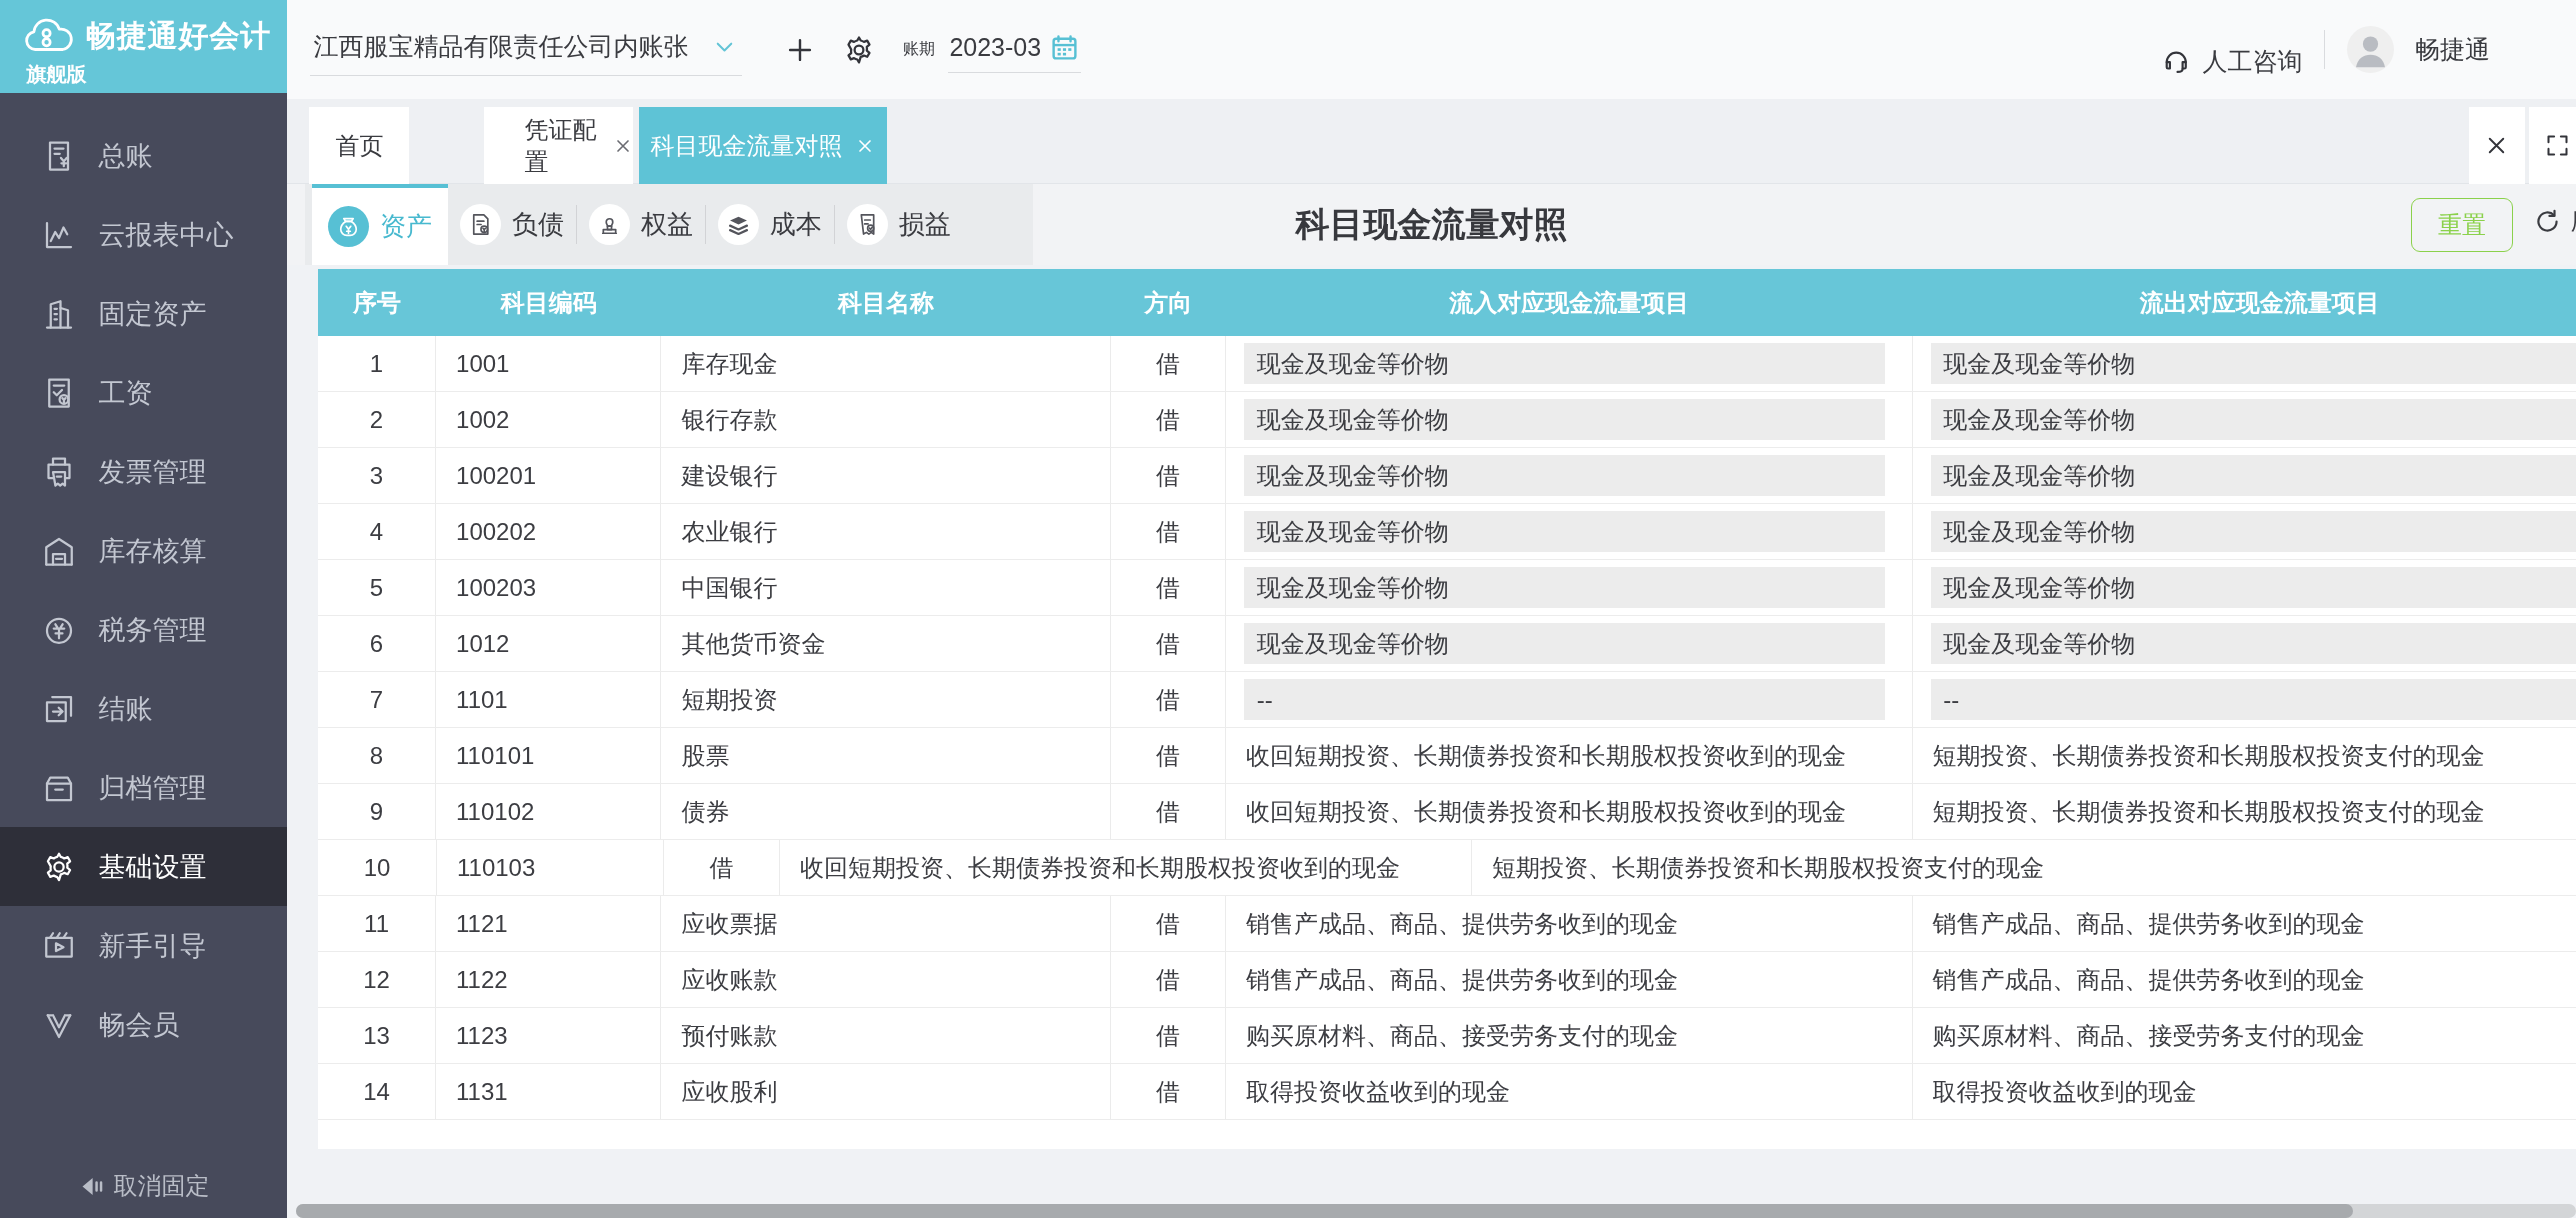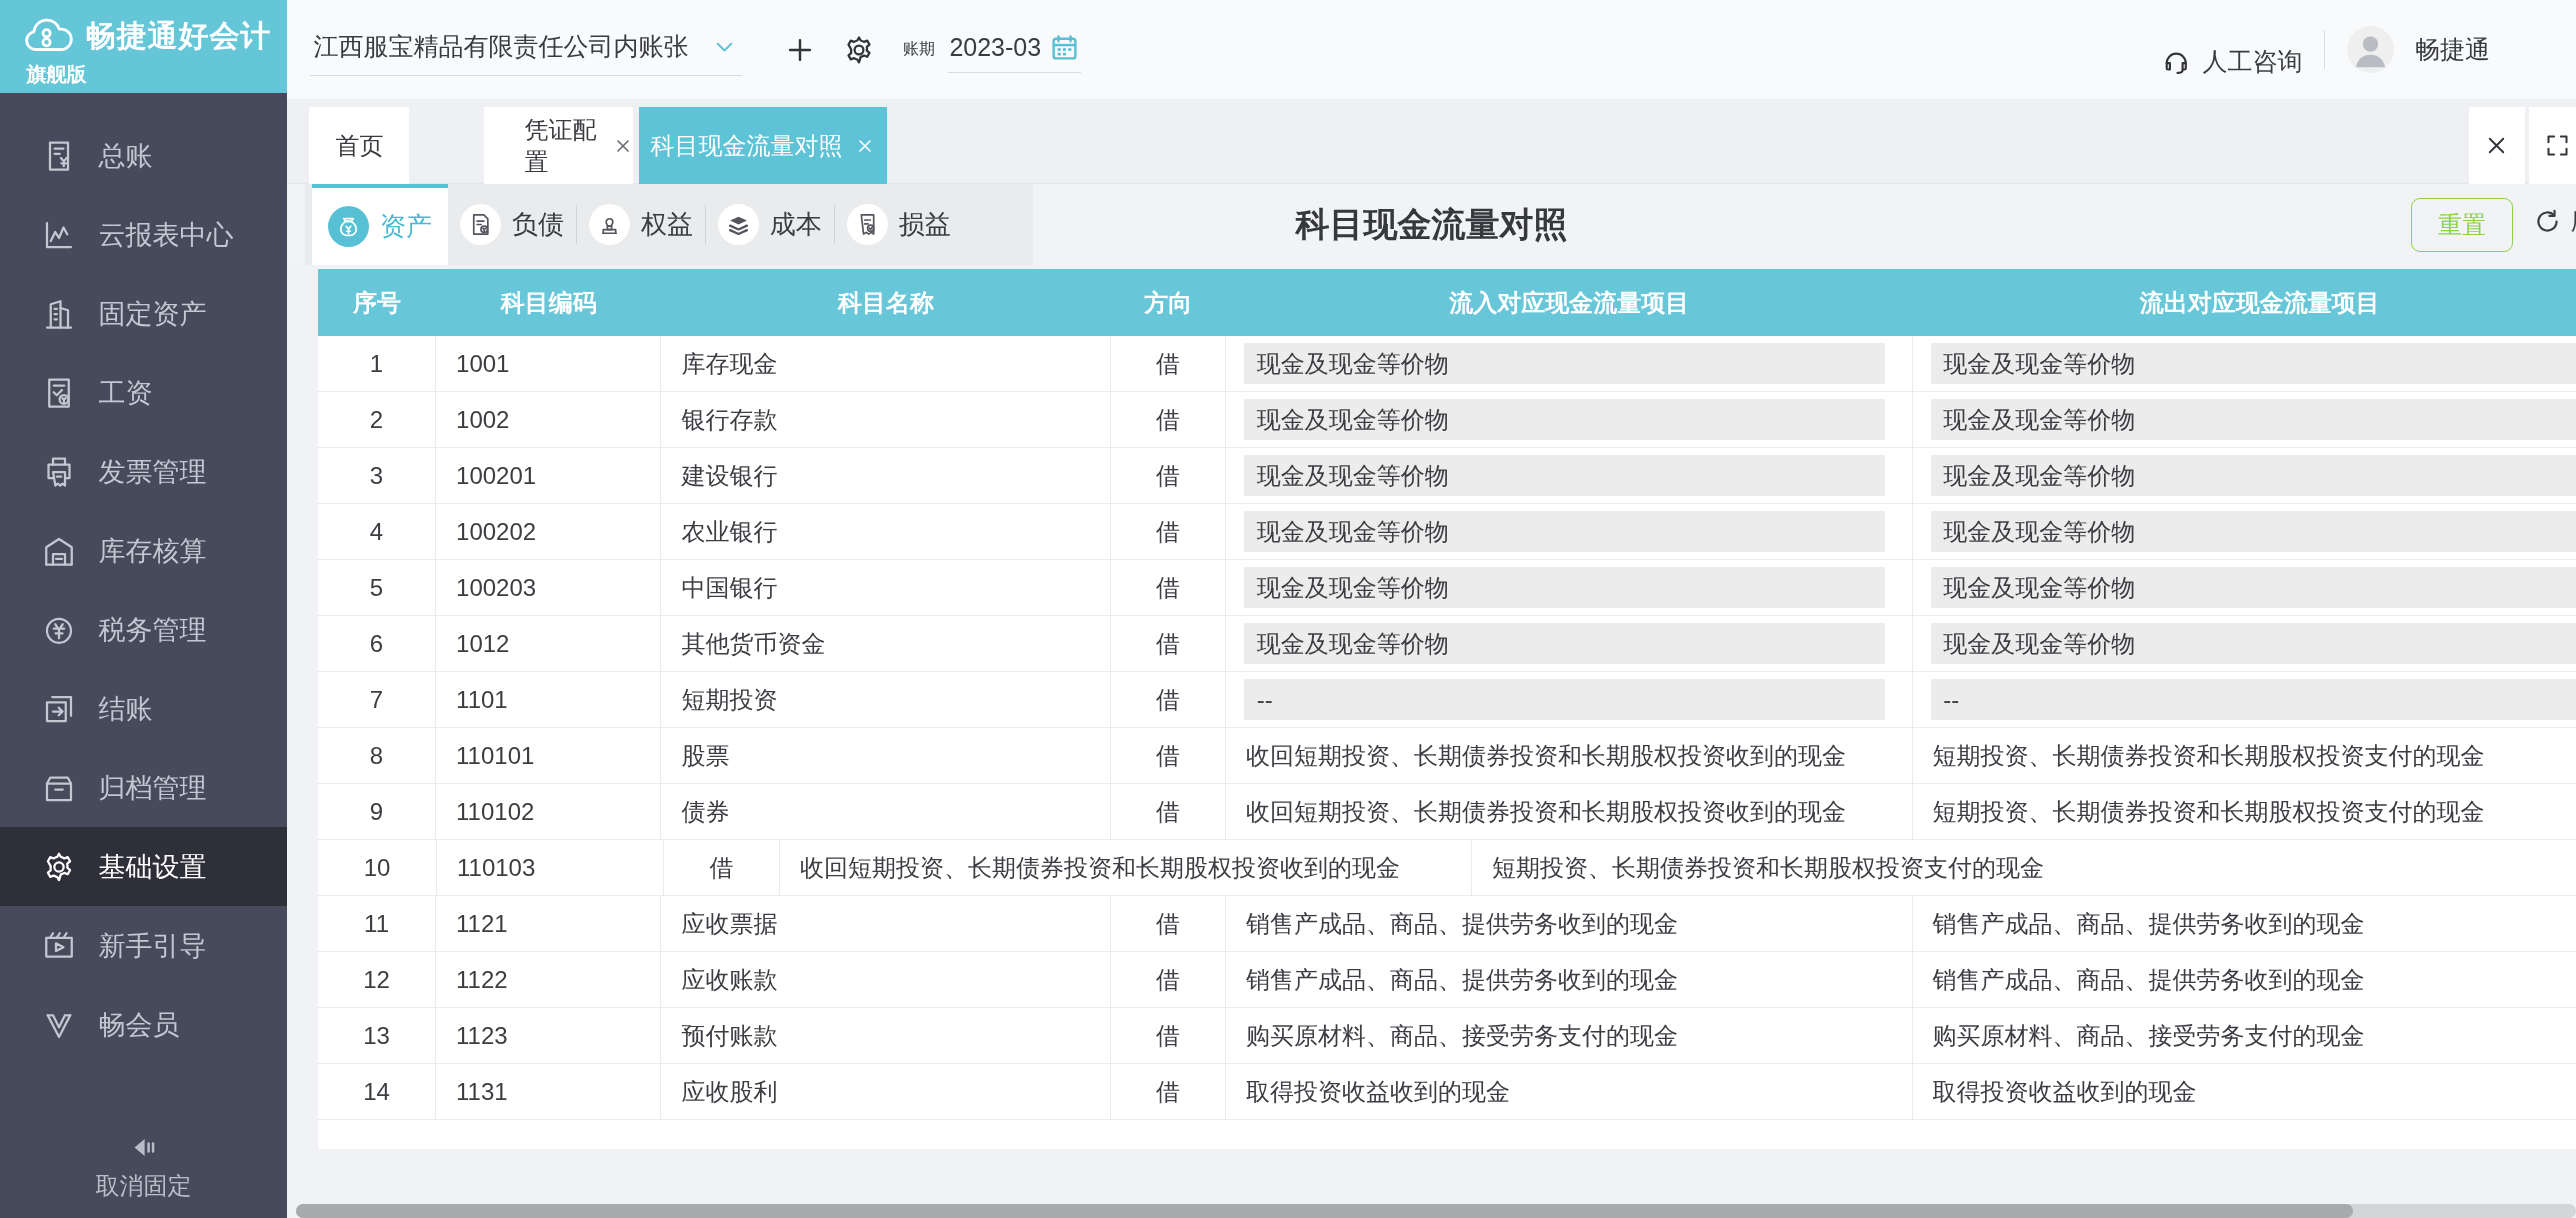--- a/index.html
+++ b/index.html
@@ -16,38 +16,38 @@
   #brand .cloud { width:52px; height:39px; }
   #brand .brand-title { font-size:30px; font-weight:bold; letter-spacing:0.9px; }
   #brand .brand-edition { font-size:20px; font-weight:bold; margin:3.6px 0 0 3.6px; }
   #side-menu { padding-top:23px; }
   .side-item { height:79px; display:flex; align-items:center; padding-left:41px; gap:21.5px;
                color:#c3c7d1; font-size:27px; cursor:pointer; }
   .side-item .icon { width:36px; height:36px; color:#c3c7d1; }
   .side-item.active { background:#2e2f39; color:#ffffff; }
   .side-item.active .icon { color:#ffffff; }
   #unpin { position:absolute; bottom:16px; left:0; width:287px; display:flex; align-items:center;
-           justify-content:center; gap:9px; color:#b9bdc7; font-size:24px; cursor:pointer;flex-direction:column; }
+           justify-content:center; gap:9px; color:#b9bdc7; font-size:24px; cursor:pointer; }
   #unpin .icon { width:27px; height:27px; color:#b9bdc7; }
 
   
   #topbar { position:absolute; left:287px; top:0; width:2289px; height:99px; background:#f9fafb; display:flex; align-items:center; }
   .company-select { display:flex; align-items:center; justify-content:space-between; width:432px; margin-left:23px;
                     border-bottom:0.9px solid #d9dbde; padding:7.2px 3.6px 12.6px 3.6px; cursor:pointer; }
   .company-select .label { font-size:25px; color:#3a3b40; }
   .company-select .icon { width:27px; height:27px; color:#63c4d6; }
   .tb-btn { width:34px; height:34px; color:#33343a; cursor:pointer; }
   #plus-btn { margin-left:41px; }
   #gear-btn { margin-left:25px; }
   #period-label { margin-left:27px; font-size:16px; color:#3a3b40; }
   .period-box { display:flex; align-items:center; gap:9px; margin-left:12.6px; border-bottom:0.9px solid #d9dbde; padding:7.2px 1.8px 10.8px 1.8px; cursor:pointer; }
   .period-box .value { font-size:25px; color:#3a3b40; }
   .period-box .icon { width:29px; height:29px; }
   #topbar-right { position:absolute; right:86px; top:0; height:99px; display:flex; align-items:center; gap:21.5px; }
-  .support { display:flex; align-items:center; gap:10.8px; font-size:25px; color:#3a3b40; cursor:pointer;margin-top:24px; }
+  .support { display:flex; align-items:flex-start; gap:10.8px; font-size:25px; color:#3a3b40; cursor:pointer;margin-top:24px; }
   .support .icon { width:30.5px; height:30.5px; color:#33343a; }
   .tb-divider { width:0.9px; height:39px; background:#d9dbde; }
   .avatar { width:47px; height:47px; border-radius:50%; background:#efefef; overflow:hidden; }
   .avatar .icon { width:47px; height:47px; }
   .username { font-size:25px; color:#3a3b40; }
 
   
   #tabbar { position:absolute; left:287px; top:99px; width:2289px; height:85px; background:#eef0f3; border-bottom:1.8px solid #e2e5e9; }
   #tabs { position:absolute; left:22.4px; top:8px; display:flex; height:77px; }
   .page-tab { height:77px; background:#ffffff; display:flex; align-items:center; justify-content:center; gap:12.6px;

